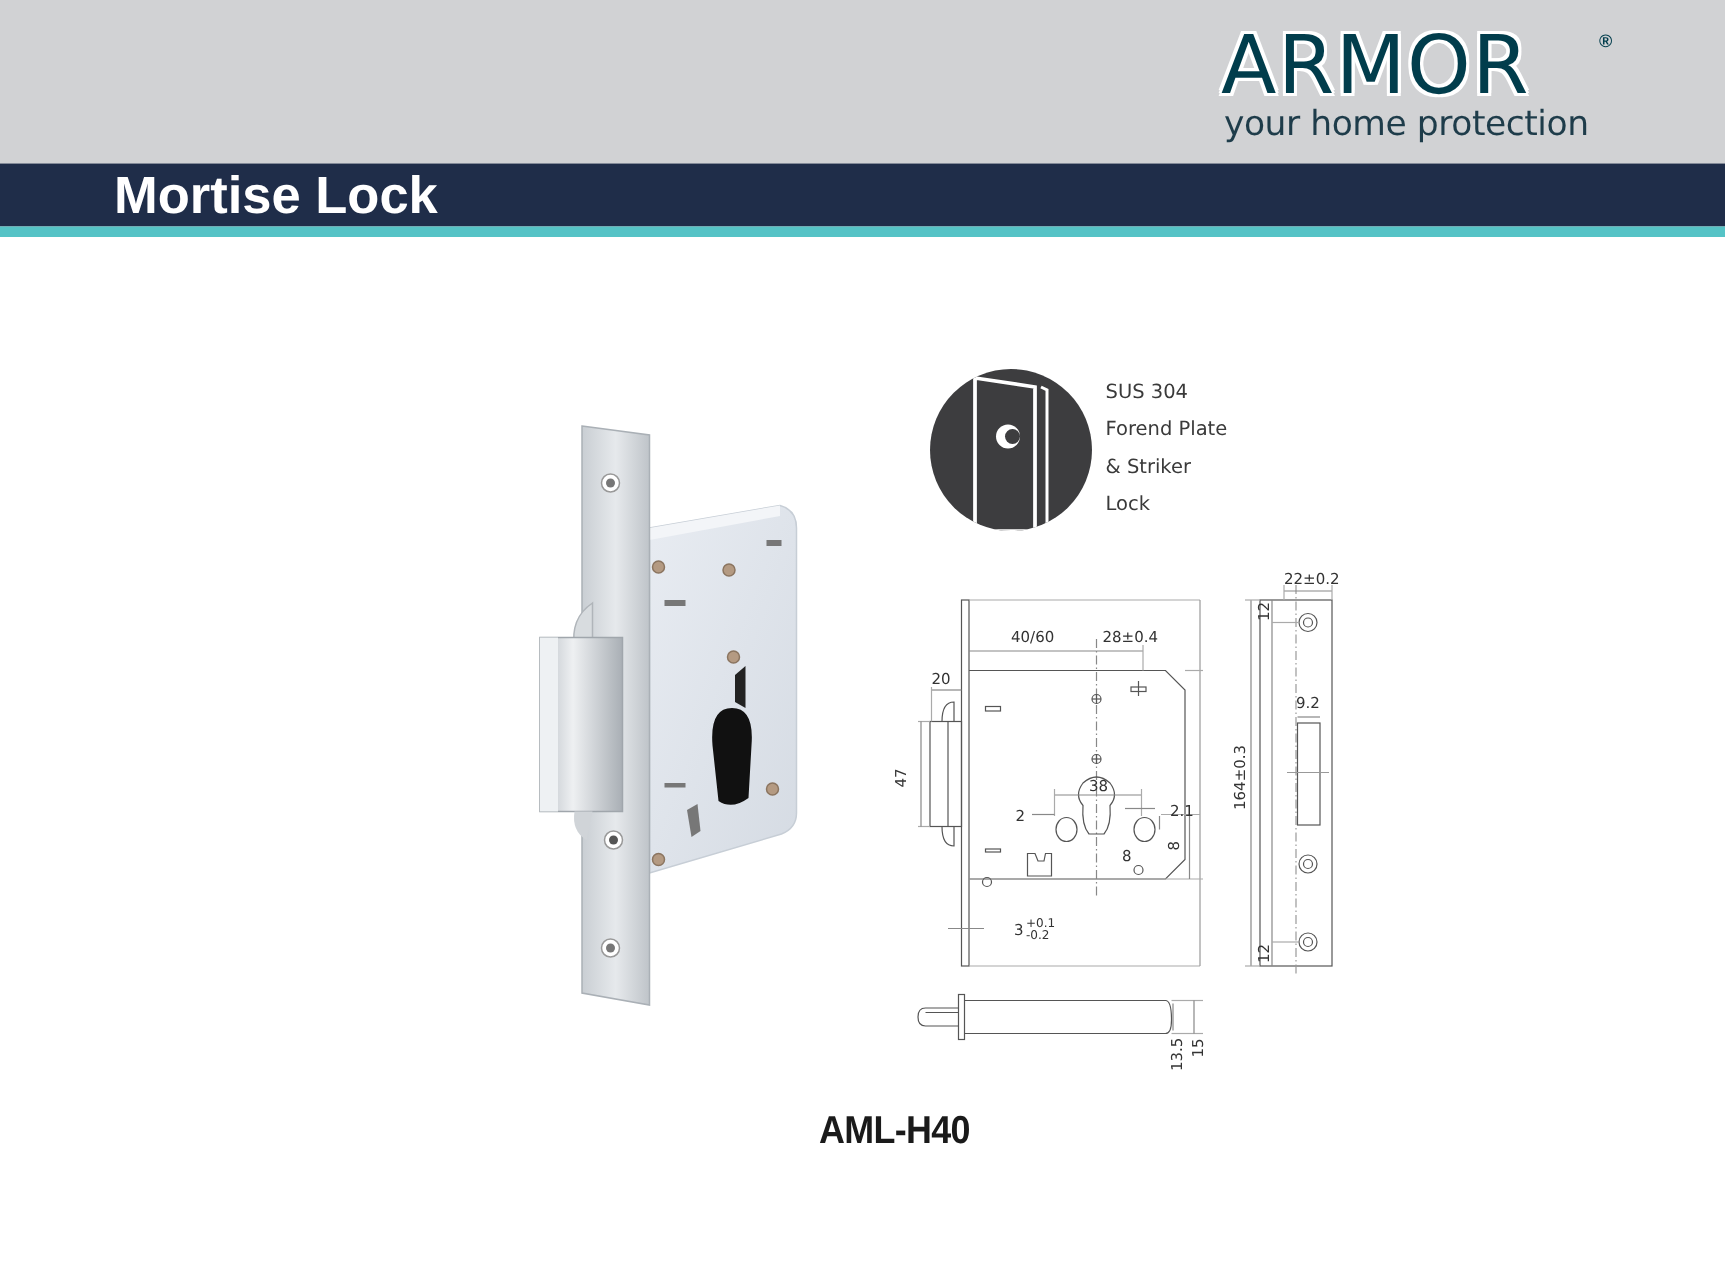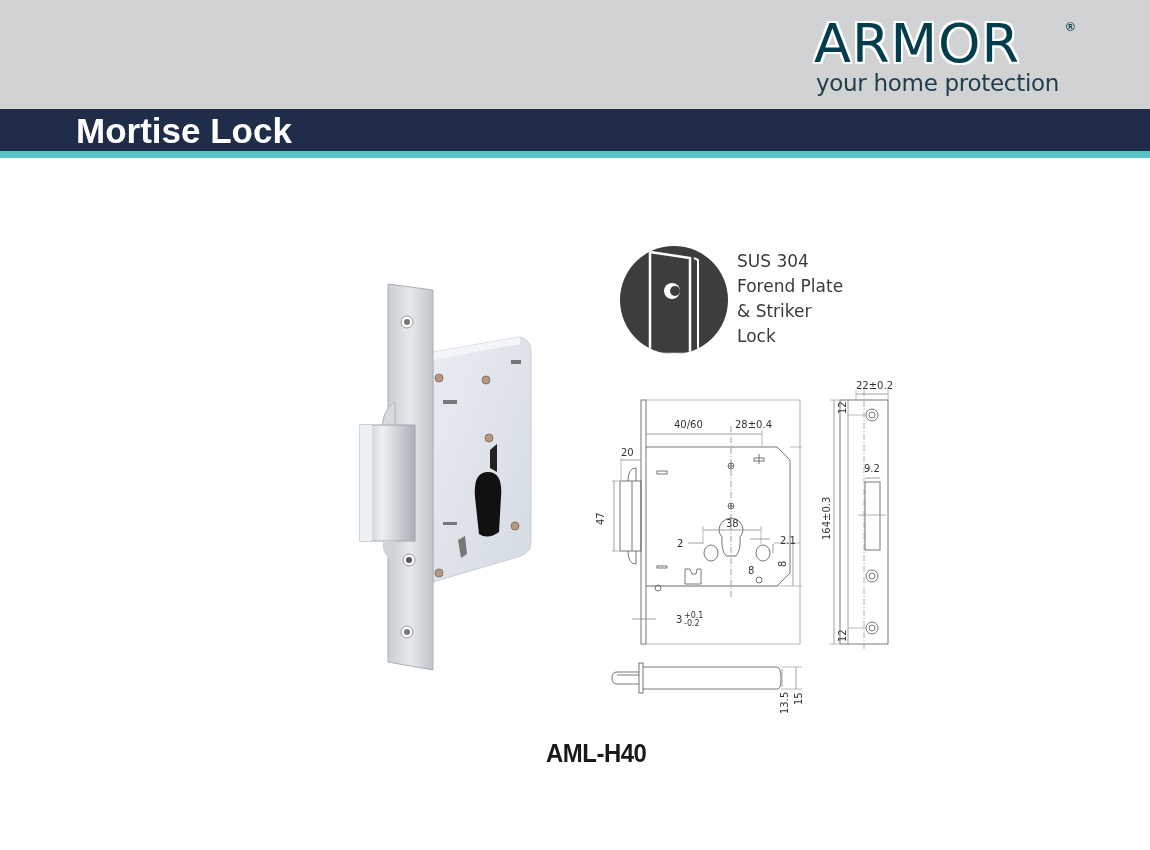--- a/index.html
+++ b/index.html
@@ -8,21 +8,21 @@
   .logo { position:absolute; left:814px; top:14px; width:270px; height:90px; }
   .logo-word { position:absolute; left:0; top:0; font-family:"DejaVu Sans", sans-serif; font-weight:normal; font-size:54px; letter-spacing:1px; color:#013d4c; line-height:60px;
     text-shadow: -2px -2px 0 #fff, 2px -2px 0 #fff, -2px 2px 0 #fff, 2px 2px 0 #fff, 0 2px 0 #fff, 2px 0 0 #fff, 0 -2px 0 #fff, -2px 0 0 #fff; }
   .logo-reg { position:absolute; left:252px; top:6px; font-size:12px; font-weight:bold; color:#013d4c; }
   .logo-tag { position:absolute; left:2px; top:56px; font-family:"DejaVu Sans", sans-serif; font-size:23px; color:#1e3c4a; letter-spacing:-0.3px; }
   .titlebar { position:absolute; left:0; top:109px; width:1150px; height:42px; background:#1f2d49; }
   .teal { position:absolute; left:0; top:151px; width:1150px; height:7px; background:#55c3c6; }
   .title { position:absolute; left:76px; top:110px; font-size:35px; font-weight:bold; color:#ffffff; line-height:42px; }
   .product { position:absolute; left:355px; top:282px; }
   .feature-circle { position:absolute; left:620px; top:246px; width:108px; height:108px; border-radius:50%; background:#3d3d3f; overflow:hidden; }
-  .feature-text { position:absolute; left:737px; top:249px; font-family:"DejaVu Sans", sans-serif; font-size:17px; line-height:25px; color:#3a3a3a; }
+  .feature-text { position:absolute; left:737px; top:249px; font-family:"DejaVu Sans", sans-serif; font-size:13px; line-height:25px; color:#3a3a3a; }
   .feature-text div { white-space:nowrap; }
   .drawing { position:absolute; left:590px; top:380px; }
   .model { position:absolute; left:546px; top:738px; font-size:26px; font-weight:bold; color:#1a1a1a; letter-spacing:-0.5px; transform:scaleX(0.92); transform-origin:left; }
   svg text { font-family:"DejaVu Sans", sans-serif; }
 </style>
 </head>
 <body>
 
 <div class="topbar"></div>
 <div class="logo">

